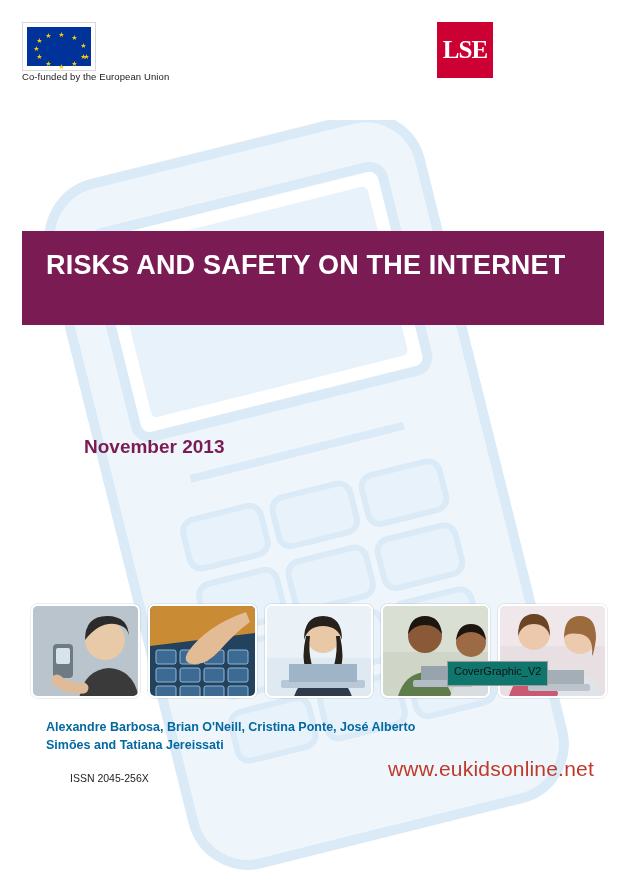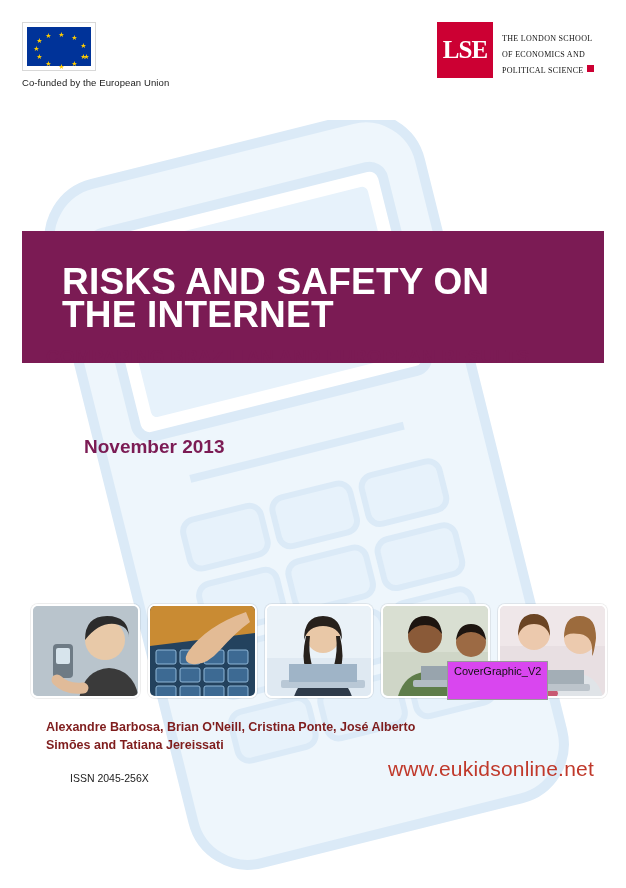--- a/index.html
+++ b/index.html
@@ -56,21 +56,20 @@
   .eu-star {
     position: absolute;
     color: #FFCC00;
     font-size: 7px;
     line-height: 7px;
     width: 7px;
     height: 7px;
     text-align: center;
   }
   .eu-caption {
-    margin-top: 6px;
     font-size: 9.5px;
     color: #1a1a1a;
     letter-spacing: 0.1px;
   }
 
   .lse-logo {
     position: absolute;
     left: 437px;
     top: 20px;
     width: 165px;
@@ -117,26 +116,26 @@
     left: 22px;
     top: 231px;
     width: 582px;
     min-height: 94px;
     background: #7b1b54;
     color: #ffffff;
     padding: 18px 24px 16px 24px;
     box-sizing: border-box;
   }
   .title-band .main-title {
-    font-size: 37px;
+    font-size: 27px;
     font-weight: bold;
     line-height: 33px;
     letter-spacing: 0.2px;
     text-transform: uppercase;
-    margin: 16px;
+    margin: 0;
   }
 
   .subtitle {
     position: absolute;
     left: 46px;
     top: 344px;
     width: 540px;
     font-size: 19px;
     font-weight: bold;
     line-height: 26px;
@@ -174,38 +173,38 @@
     overflow: hidden;
     position: relative;
     box-shadow: 0 0 0 1px rgba(0,0,0,0.07);
   }
   .photo svg { display: block; }
 
   .cover-graphic-tag {
     position: absolute;
     left: 447px;
     top: 661px;
-    background: #d946ef;
+    background: #0f766e;
     border: 1px solid #9a9a9a;
     color: #111111;
     font-size: 11px;
-    padding: 3px 6px 22px 6px;
+    padding: 3px 6px 8px 6px;
     line-height: 12px;
     white-space: nowrap;
   }
 
   .authors {
     position: absolute;
     left: 46px;
     top: 718px;
     width: 380px;
     font-size: 12.5px;
     font-weight: bold;
     line-height: 18px;
-    color: #7f1d1d;
+    color: #0369a1;
   }
 
   .issn {
     position: absolute;
     left: 70px;
     top: 772px;
     font-size: 10.5px;
     color: #222222;
   }
 
@@ -266,38 +265,26 @@
         <span class="eu-star" style="left:6px;top:18px;">★</span>
         <span class="eu-star" style="left:9px;top:10px;">★</span>
         <span class="eu-star" style="left:18px;top:5px;">★</span>
       </div>
     </div>
     <div class="eu-caption">Co-funded by the European Union</div>
   </div>
 
   <div class="lse-logo">
     <div class="lse-mark">LSE</div>
-    <div class="lse-words">
-      <div class="row">
-        <span class="sm">THE LONDON SCHOOL</span>
-      </div>
-      <div class="row">
-        <span class="sm">OF ECONOMICS AND</span>
-      </div>
-      <div class="row">
-        <span class="sm">POLITICAL SCIENCE</span><span class="lse-sq"></span>
-      </div>
-    </div>
   </div>
 
   <div class="title-band">
     <div class="main-title">RISKS AND SAFETY ON THE INTERNET</div>
   </div>
 
-  <div class="subtitle">COMPARING BRAZILIAN AND EUROPEAN RESULTS</div>
 
   <div class="pub-date">November 2013</div>
 
   <div class="photo-strip">
 
     <div class="photo">
       <svg width="112" height="94" viewBox="0 0 112 94" xmlns="http://www.w3.org/2000/svg">
         <rect width="112" height="94" fill="#cfd8dc"></rect>
         <rect x="0" y="0" width="112" height="94" fill="#b9c4cc"></rect>
         <circle cx="72" cy="34" r="20" fill="#e8c9a8"></circle>

